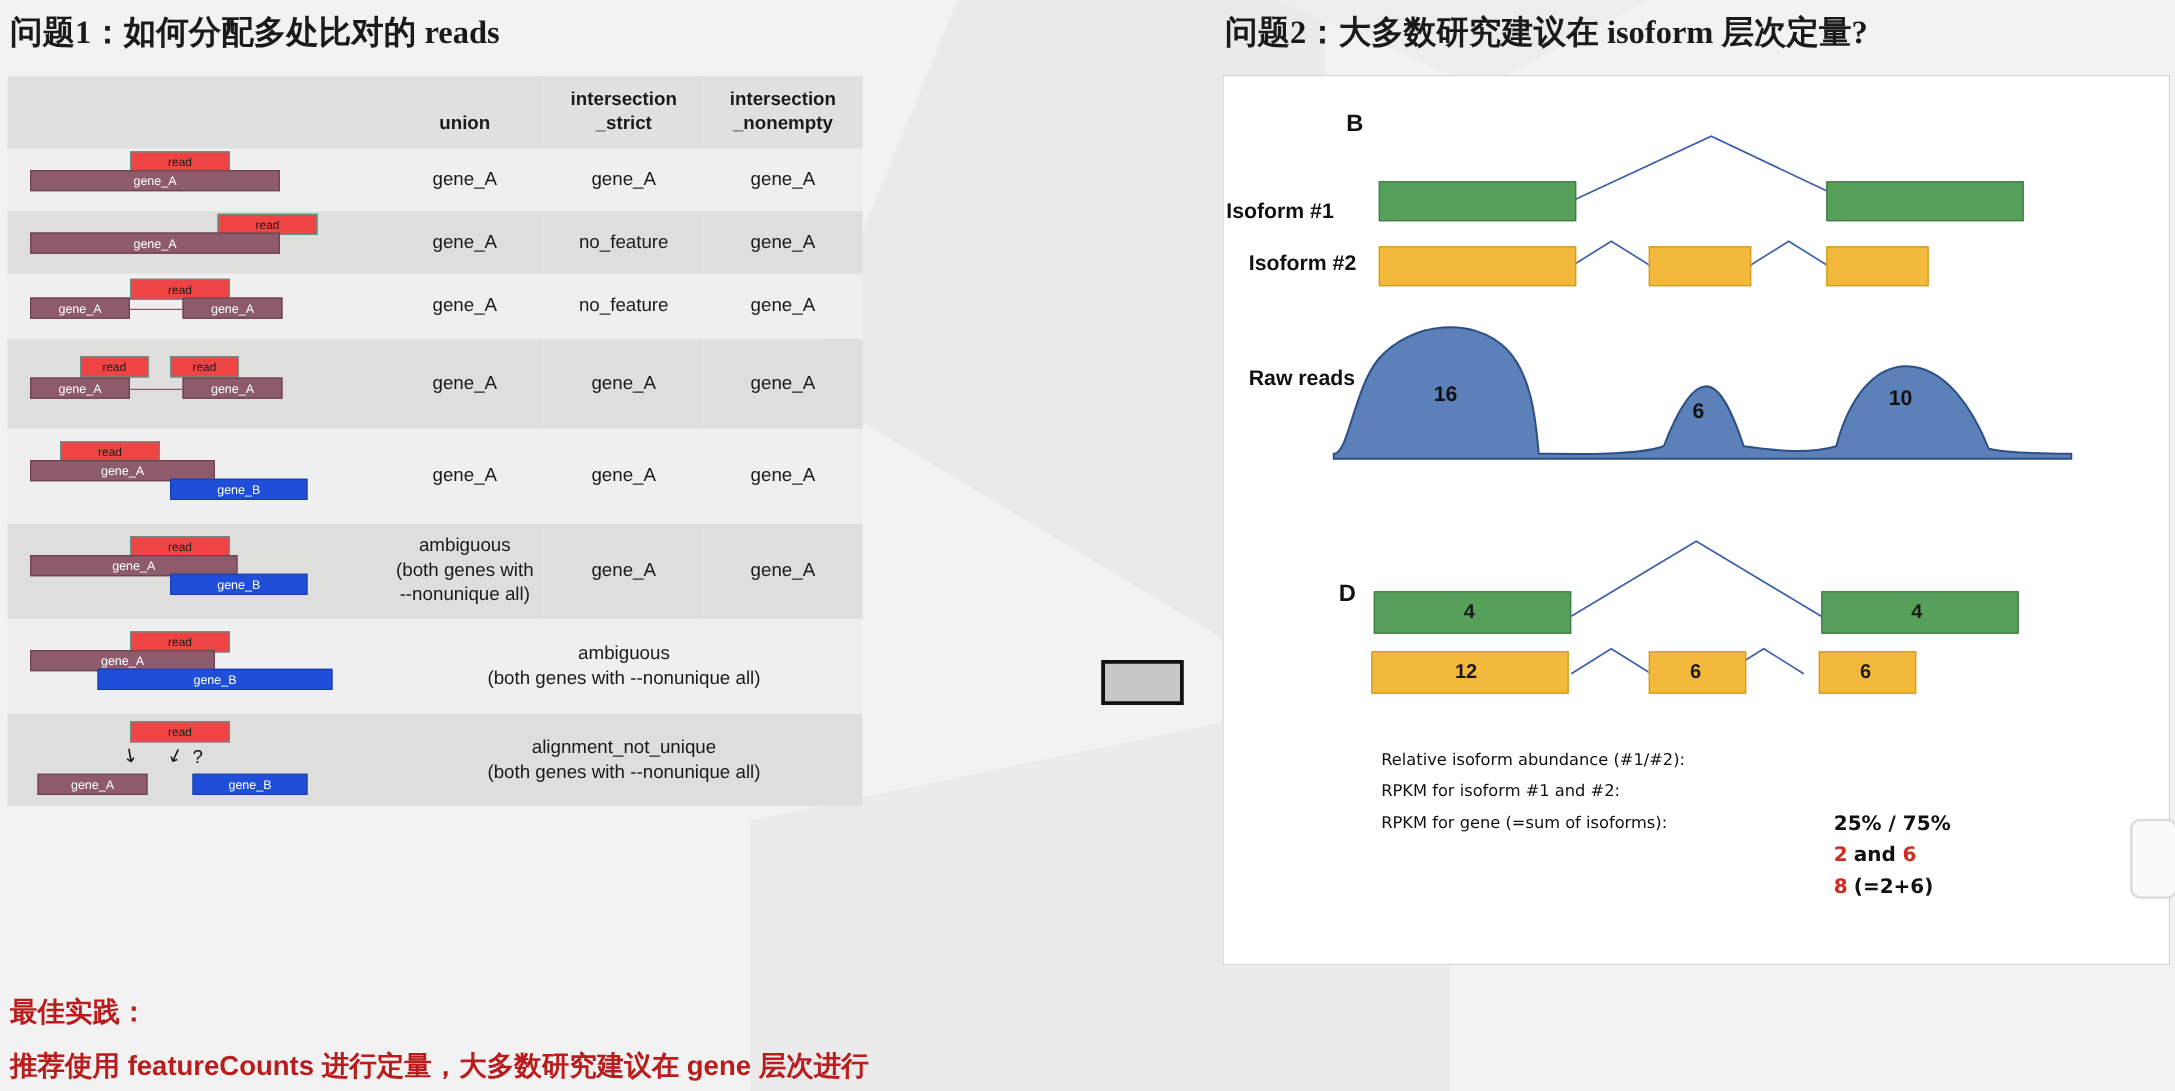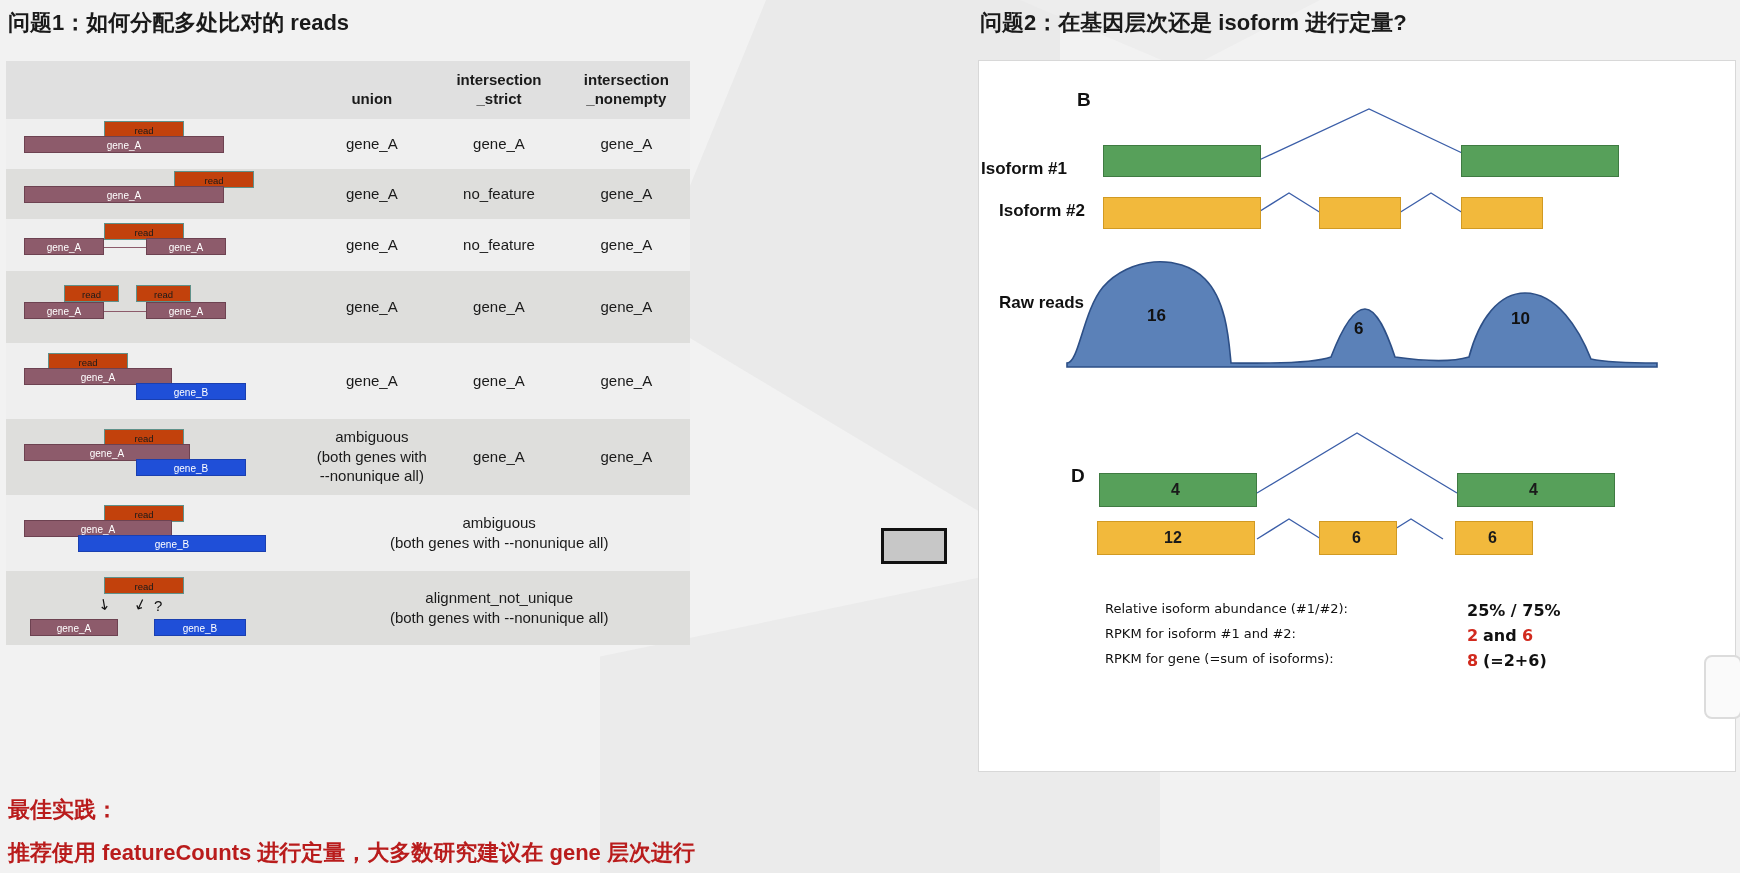--- a/index.html
+++ b/index.html
@@ -12,22 +12,23 @@
   
   .bg-shape{position:absolute;pointer-events:none;}
   .bg1{top:0;left:640px;width:420px;height:560px;background:#eaeaea;
        clip-path:polygon(30% 0,100% 0,100% 100%,0 55%);}
   .bg2{top:540px;left:600px;width:560px;height:333px;background:#ebebeb;
        clip-path:polygon(0 35%,100% 0,100% 100%,0 100%);}
   .bg3{top:0;left:1020px;width:300px;height:70px;background:#ededed;
        clip-path:polygon(0 0,100% 0,55% 100%);}
 
   h1.section-title{
-    font-size:22px;font-weight:bold;color:#1a1a1a;margin:0;
+    font-size:26px;font-weight:bold;color:#1a1a1a;margin:0;
     position:absolute;
+    font-family:Liberation Serif, serif;
   }
   #title-left{left:8px;top:8px;}
   #title-right{left:980px;top:8px;}
 
   
   #htseq-table{
     position:absolute;left:6px;top:61px;width:684px;
     border-collapse:collapse;font-size:15px;color:#1a1a1a;
   }
   #htseq-table th{
@@ -37,62 +38,62 @@
   #htseq-table td{padding:0;text-align:center;vertical-align:middle;}
   #htseq-table tr.odd  td{background:#efefef;}
   #htseq-table tr.even td{background:#dededc;}
   td.diagram{width:300px;padding:6px 0 6px 14px;text-align:left;}
   td.res{width:128px;font-size:15px;line-height:1.3;}
 
   
   .dg{position:relative;height:100%;}
   .bar{position:absolute;height:17px;line-height:17px;font-size:10px;
        color:#fff;text-align:center;box-sizing:border-box;}
-  .read {background:#c2410c;border:1px solid #5f918a;color:#1a1a1a;font-size:9.5px;}
+  .read {background:#ef4444;border:1px solid #5f918a;color:#1a1a1a;font-size:9.5px;}
   .geneA{background:#8d5b6b;border:1px solid #6d4251;}
   .geneB{background:#1f4fd8;border:1px solid #1a3fb0;}
   .connector{position:absolute;height:1px;background:#8d5b6b;top:8px;}
   .qmark{position:absolute;font-size:15px;color:#111;}
   .arrow{position:absolute;font-size:15px;color:#111;}
 
   
   #figure-panel{
     position:absolute;left:978px;top:60px;width:756px;height:710px;
     background:#ffffff;border:1px solid #d8d8d8;
   }
   .panel-letter{position:absolute;font-size:19px;font-weight:bold;color:#111;}
   .iso-label{position:absolute;font-size:17px;font-weight:bold;color:#111;}
   .exon{position:absolute;box-sizing:border-box;}
   .exon.green{background:#57a05a;border:1px solid #3f7b42;}
   .exon.yellow{background:#f2b93c;border:1px solid #d19a23;}
   .exon-label{position:absolute;font-size:16px;font-weight:bold;color:#1a1a1a;}
   .gray-box{position:absolute;background:#c7c7c7;border:3px solid #111;}
   .reads-num{position:absolute;font-size:17px;font-weight:bold;color:#111;}
   .stats-line{position:absolute;font-size:13px;color:#111;font-family:"DejaVu Sans",sans-serif;}
-  .stats-val{position:absolute;font-size:16px;font-weight:bold;color:#111;font-family:"DejaVu Sans",sans-serif;}
+  .stats-val{position:absolute;font-size:16px;font-weight:bold;color:#111;font-family:"DejaVu Sans",sans-serif;margin-top:48px;}
   .red{color:#d12a1e;}
 
   
   .footer{position:absolute;left:8px;color:#b91c1c;font-weight:bold;}
   #footer1{top:795px;font-size:22px;}
   #footer2{top:838px;font-size:22px;}
 
   
   .edge-box{position:absolute;right:-2px;top:655px;width:34px;height:60px;
             border:2px solid #dcdcdc;border-radius:8px;background:#fafafa;}
 </style>
 </head>
 <body>
 
 <div class="bg-shape bg1"></div>
 <div class="bg-shape bg2"></div>
 <div class="bg-shape bg3"></div>
 
 <h1 class="section-title" id="title-left">问题1：如何分配多处比对的 reads</h1>
-<h1 class="section-title" id="title-right">问题2：在基因层次还是 isoform 进行定量?</h1>
+<h1 class="section-title" id="title-right">问题2：大多数研究建议在 isoform 层次定量?</h1>
 
 <table id="htseq-table">
   <thead>
     <tr>
       <th style="width:300px"></th>
       <th>union</th>
       <th>
         <span>intersection</span><br>
         <span>_strict</span>
       </th>

